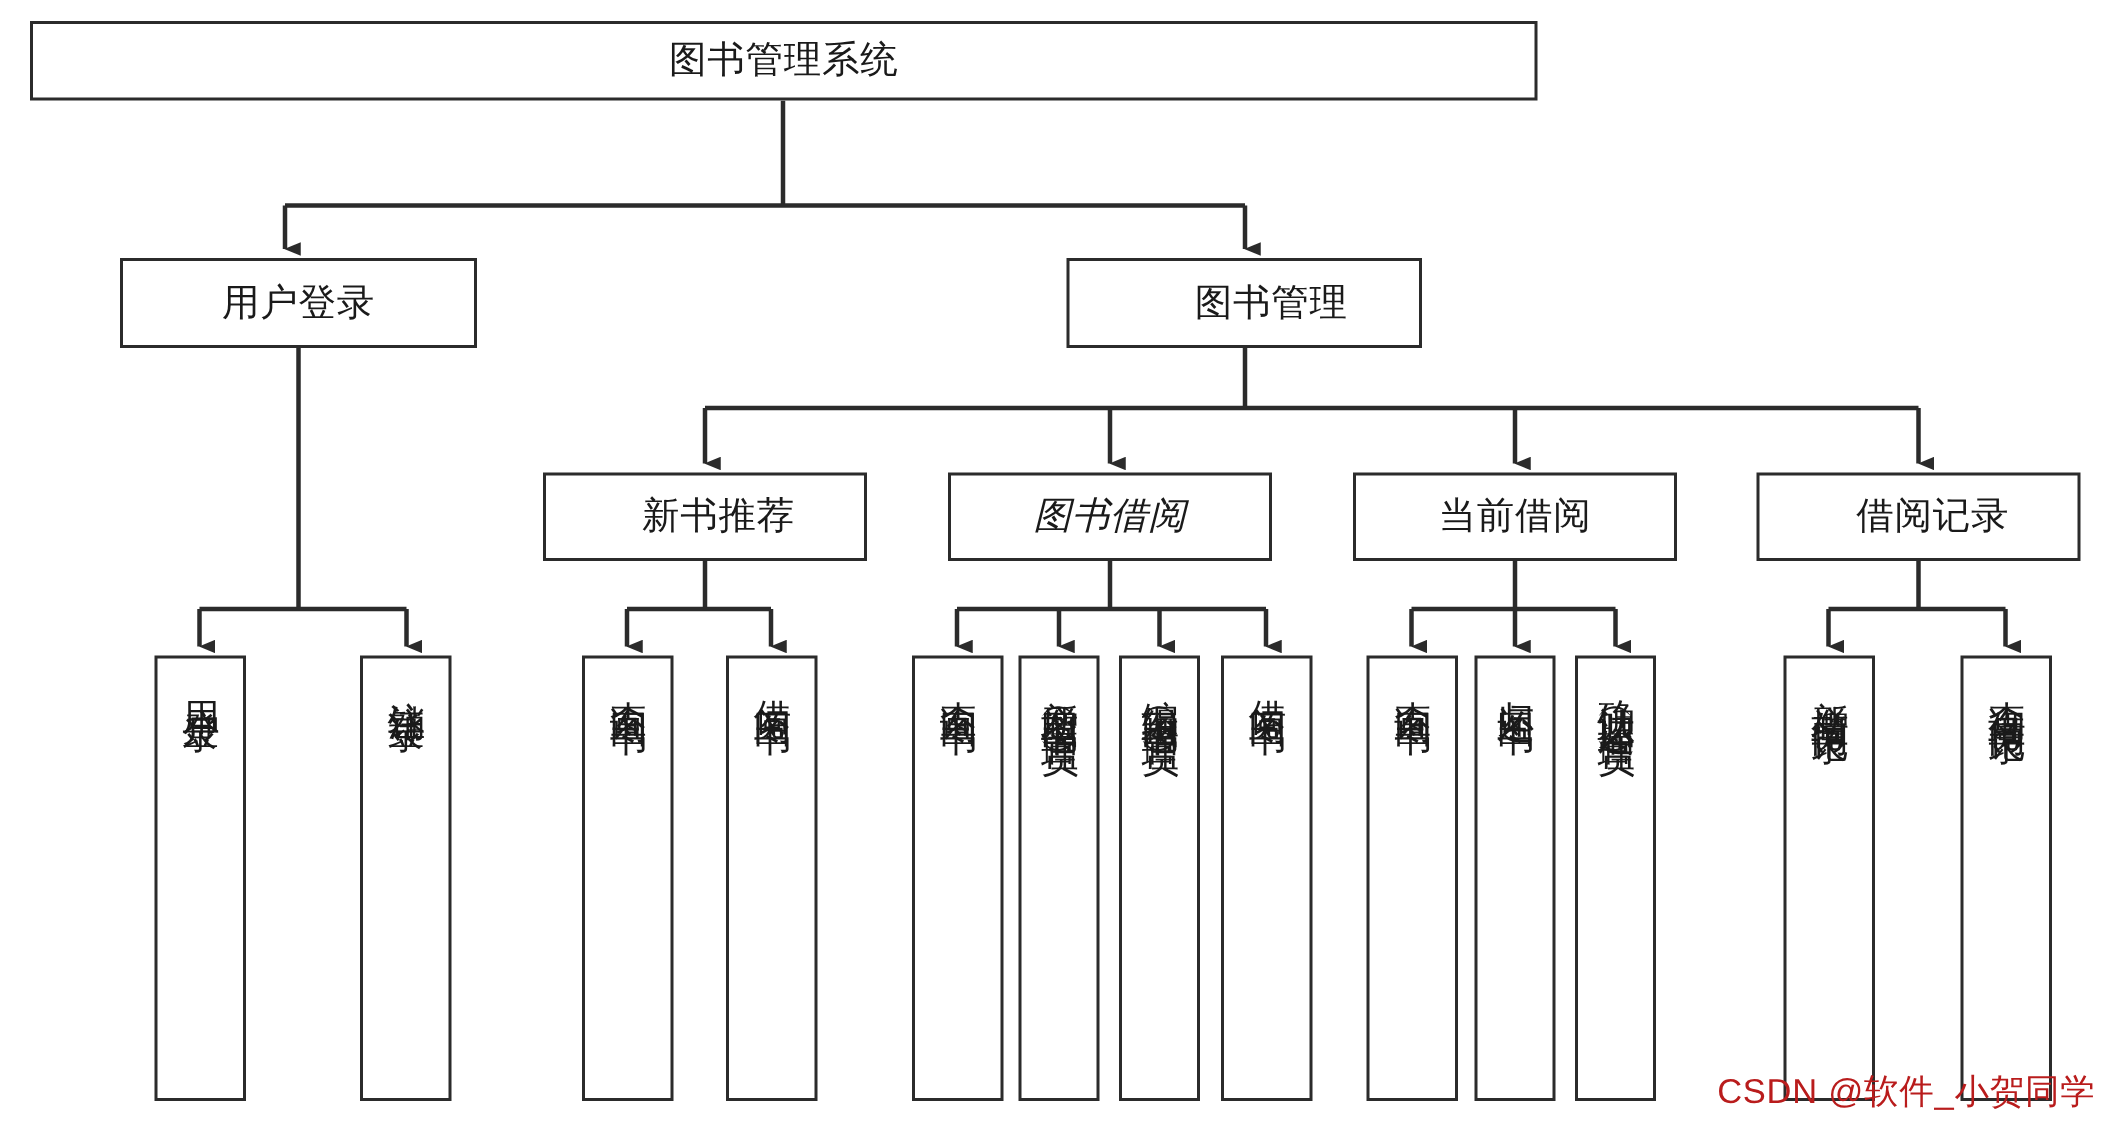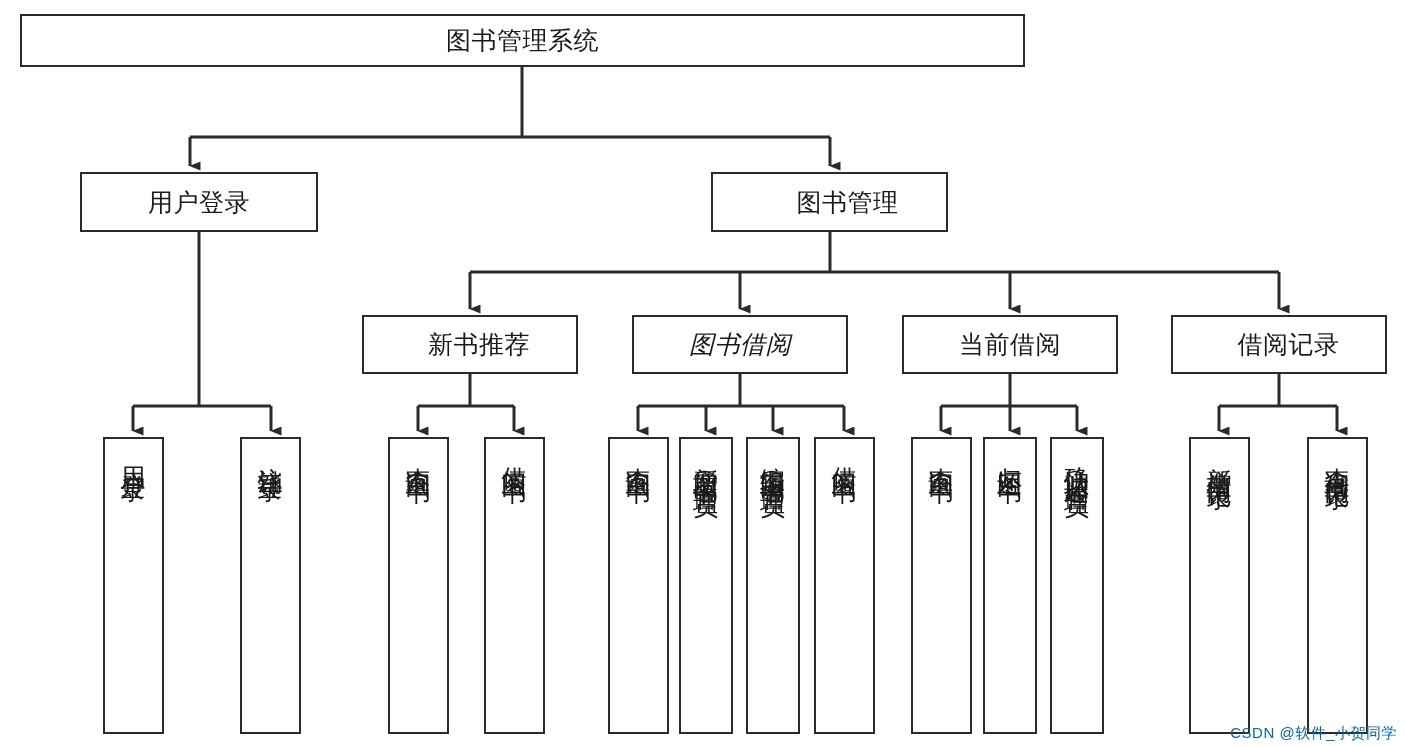--- a/index.html
+++ b/index.html
@@ -67,22 +67,22 @@
     white-space: normal;
     max-height: 282px;
   }
   .node.vert.tall .label {
     max-height: 285px;
   }
   #watermark {
     position: absolute;
     right: 8px;
     bottom: 4px;
-    font-size: 15px;
-    color: #0369a1;
+    font-size: 23px;
+    color: #b91c1c;
     letter-spacing: 0.5px;
     z-index: 5;
     white-space: nowrap;
   }
 </style>
 </head>
 <body>
 
 <div id="diagram">
 

